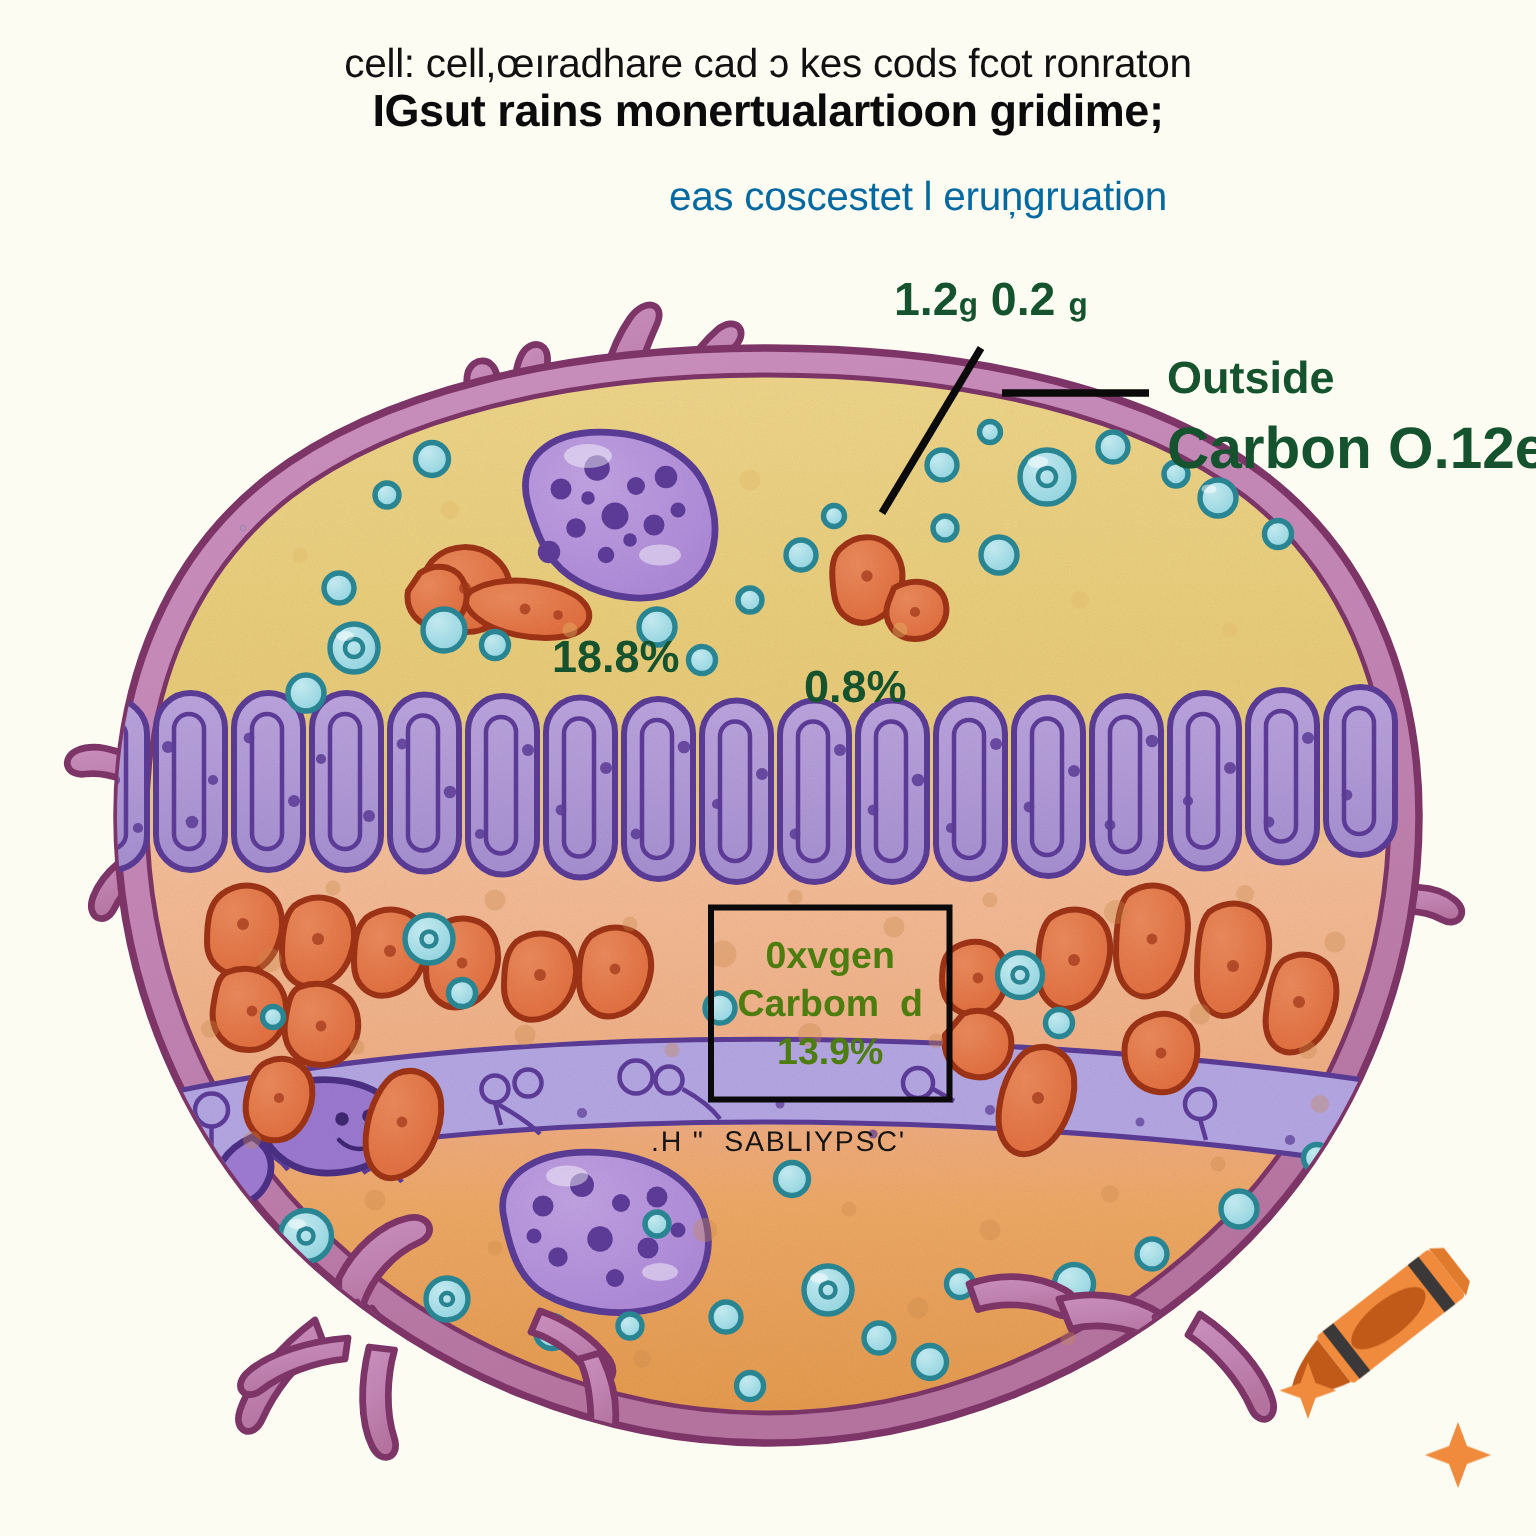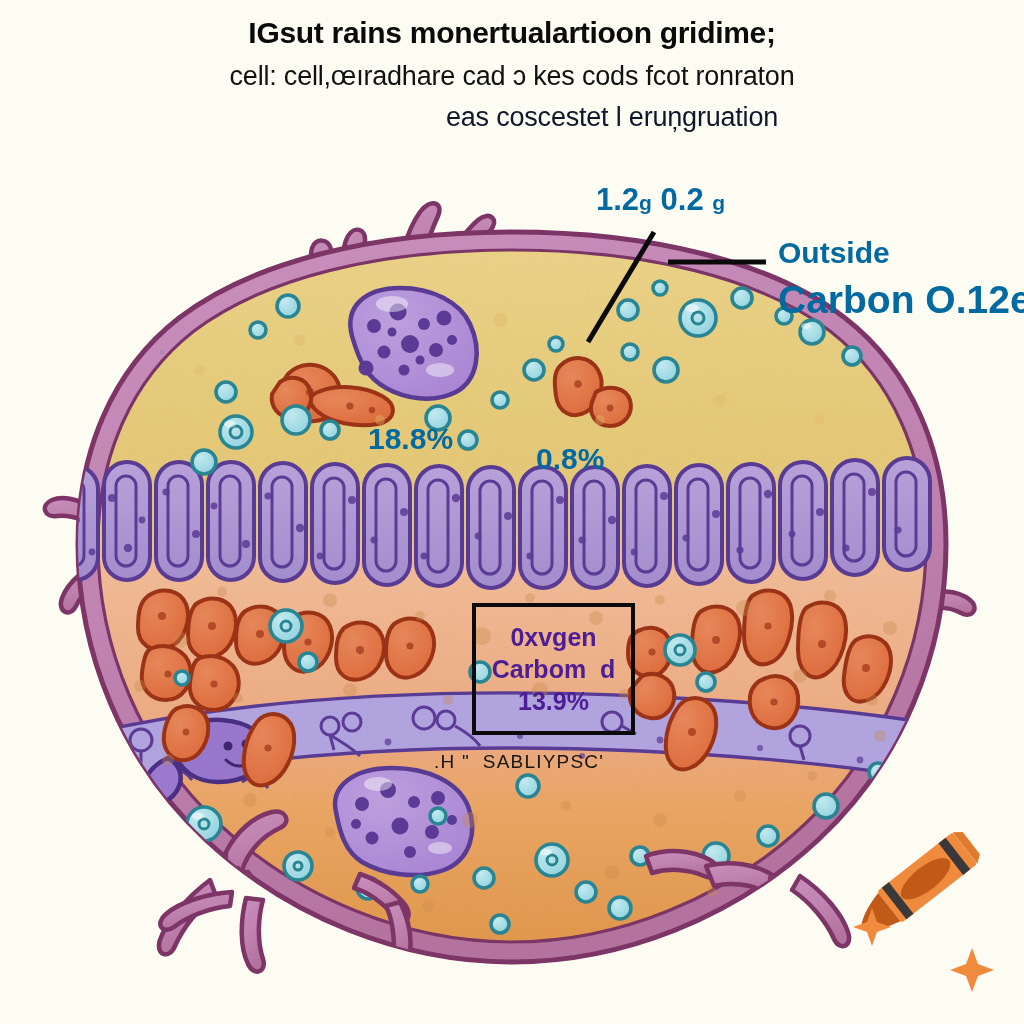--- a/index.html
+++ b/index.html
@@ -21,21 +21,21 @@
   #diagram-svg {
     position: absolute;
     left: 0; top: 0;
     width: 1024px;
     height: 1024px;
   }
 
   
   .txt {
     position: absolute;
-    color: #0369a1;
+    color: #14532d;
     white-space: pre;
     line-height: 1.0;
   }
 
   
   #title-block {
     position: absolute;
     left: 0;
     top: 16px;
     width: 1024px;
@@ -54,22 +54,22 @@
     font-weight: normal;
     letter-spacing: -0.2px;
     color: #111;
     margin: 11px 0 0 0;
     padding: 0 30px;
   }
   #title-line-3 {
     font-size: 27px;
     font-weight: normal;
     letter-spacing: -0.2px;
-    color: #0f172a;
-    margin: 10px 0 0 0;
+    color: #0369a1;
+    margin: 24px 0 0 0;
     padding-left: 200px;
   }
 
   
   #mass-label {
     left: 596px;
     top: 184px;
     font-size: 31px;
     font-weight: bold;
   }
@@ -111,21 +111,21 @@
     width: 163px;
     height: 132px;
     border: 4px solid #0a0a0a;
     box-sizing: border-box;
     text-align: center;
     padding-top: 14px;
   }
   #gas-box .gl {
     font-size: 25px;
     font-weight: bold;
-    color: #4c1d95;
+    color: #4d7c0f;
     display: block;
     line-height: 1.28;
     white-space: pre;
   }
   #micro-label {
     left: 434px;
     top: 752px;
     font-size: 19px;
     font-weight: normal;
     color: #151515;
@@ -654,22 +654,22 @@
       <path d="M 14 2 L 14 38 C -4 34 -18 26 -22 20 C -18 14 -4 6 14 2 Z" fill="#c15a18"></path>
       <path d="M 110 0 L 118 6 L 118 34 L 110 40 Z" fill="#e07a2c"></path>
     </g>
     <g fill="#f08a3c">
       <path d="M 872 908 L 877 922 L 891 927 L 877 932 L 872 946 L 867 932 L 853 927 L 867 922 Z"></path>
       <path d="M 972 948 L 978 964 L 994 970 L 978 976 L 972 992 L 966 976 L 950 970 L 966 964 Z"></path>
     </g>
   </svg>
 
   <div id="title-block">
+    <div id="title-line-2">cell: cell,œıradhare cad ɔ kes cods fcot ronraton</div>
     <div id="title-line-1">IGsut rains monertualartioon gridime;</div>
-    <div id="title-line-2">cell: cell,œıradhare cad ɔ kes cods fcot ronraton</div>
     <div id="title-line-3">eas coscestet Ɩ eruņgruation</div>
   </div>
 
   <div class="txt" id="mass-label"><span>1.2</span><span class="unit">g</span> <span>0.2</span> <span class="unit">g</span></div>
 
   <div class="txt" id="outside-label">Outside</div>
   <div class="txt" id="carbon-label">Carbon O.12e</div>
 
   <div class="txt" id="pct-left">18.8%</div>
   <div class="txt" id="pct-right">0.8%</div>

